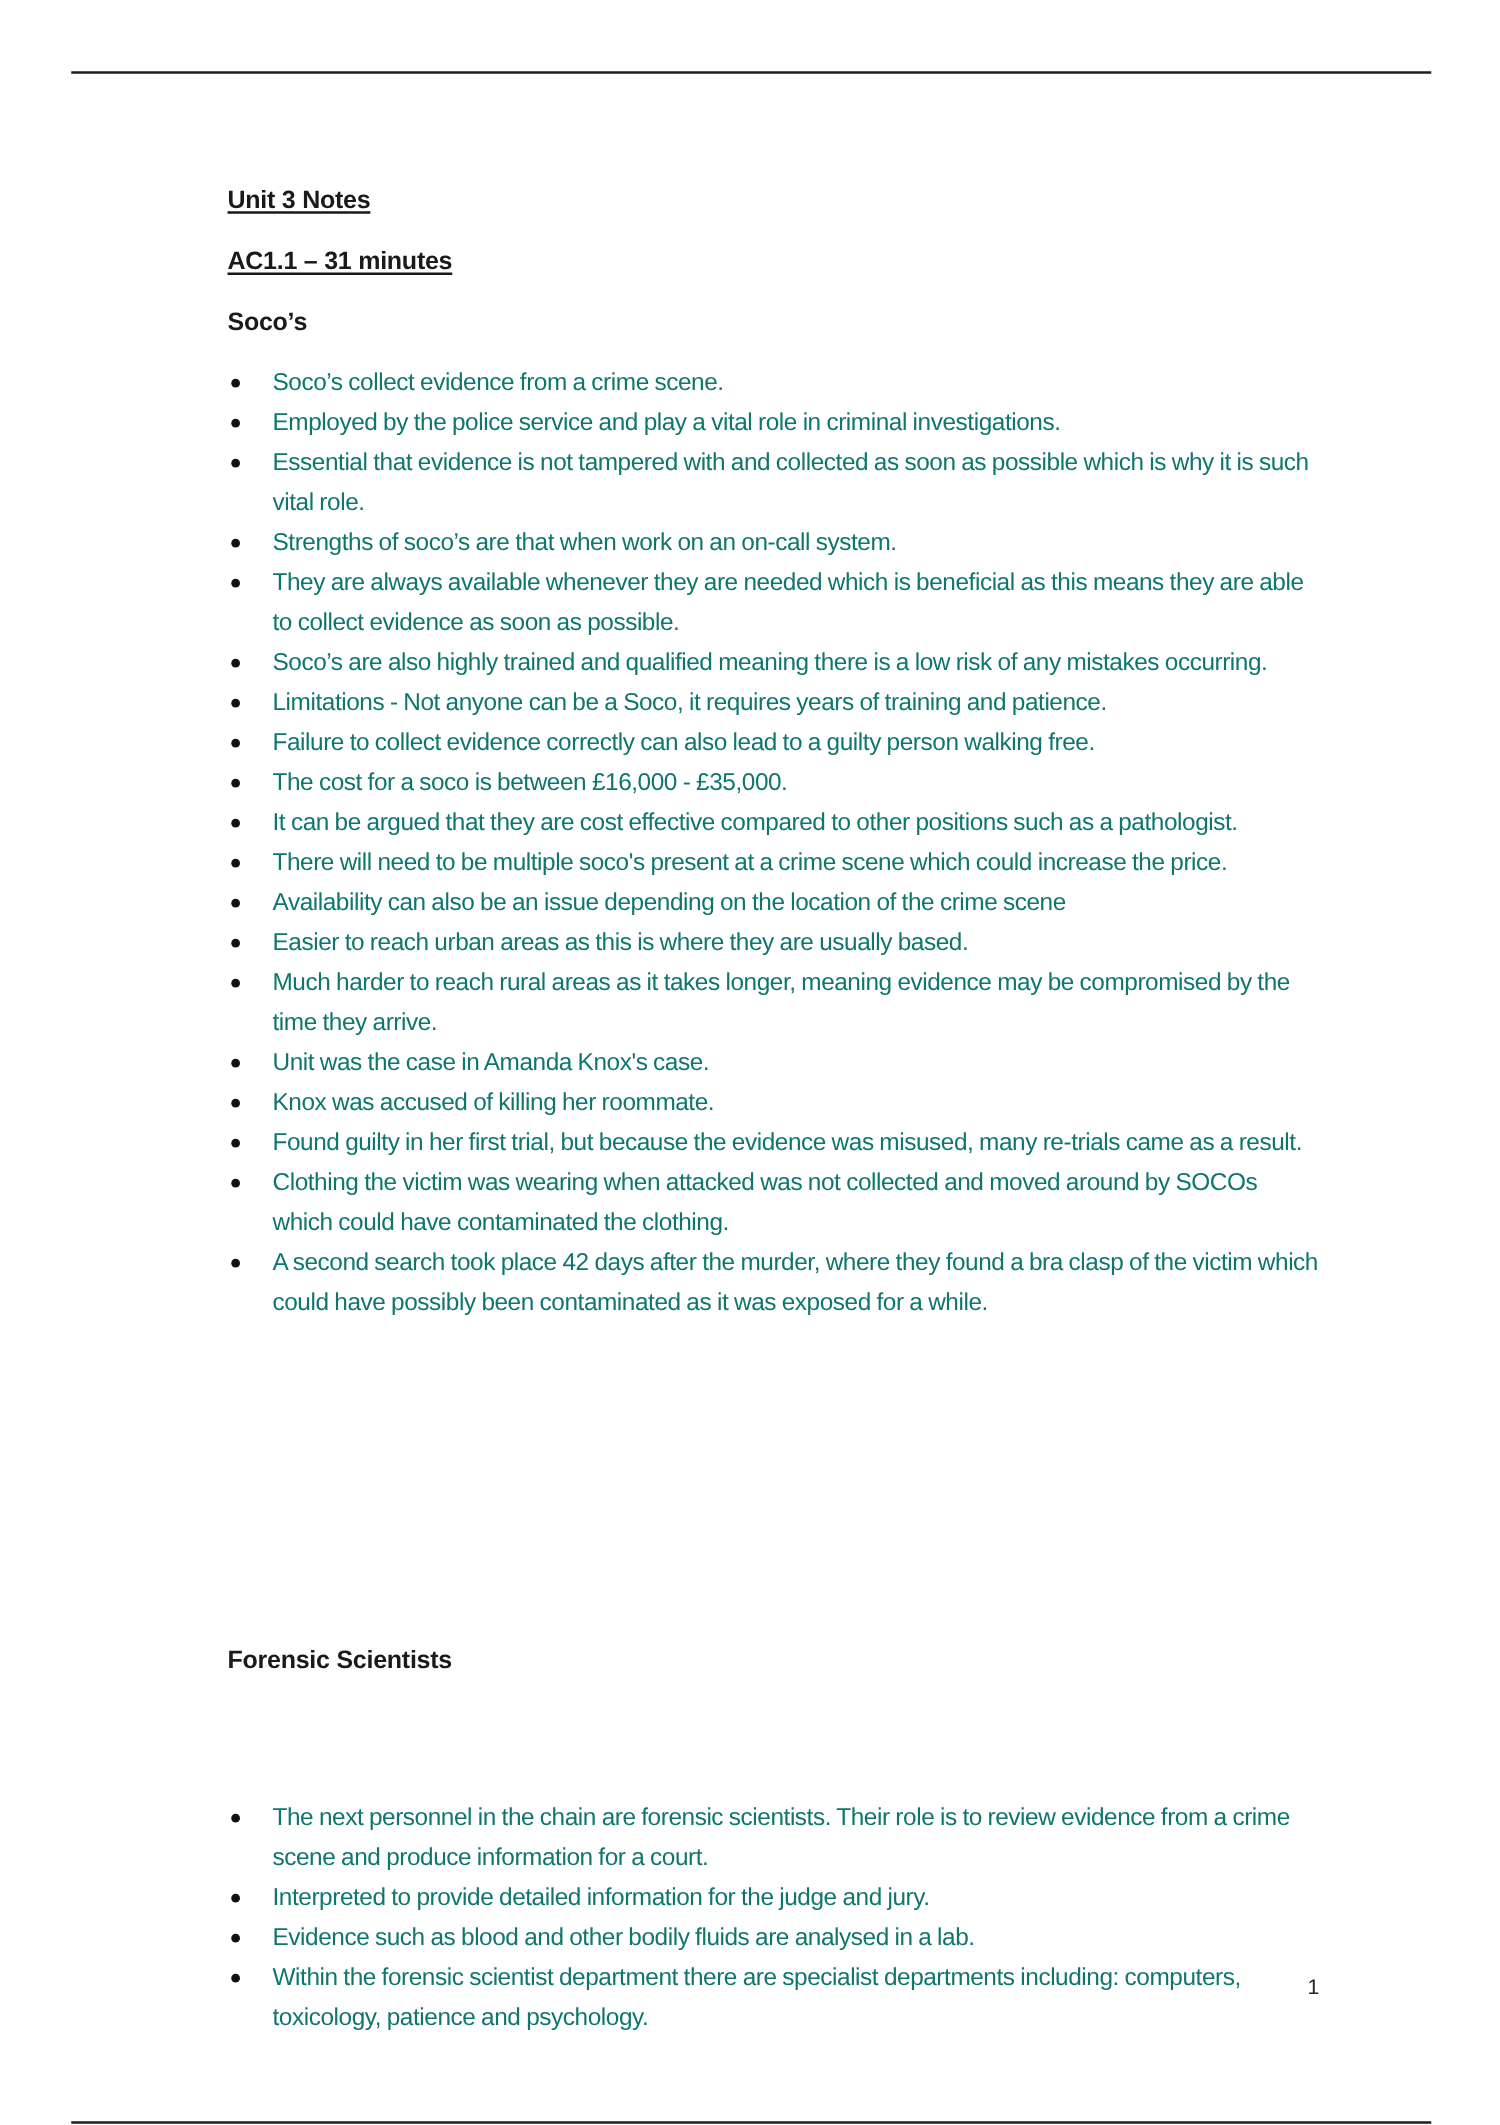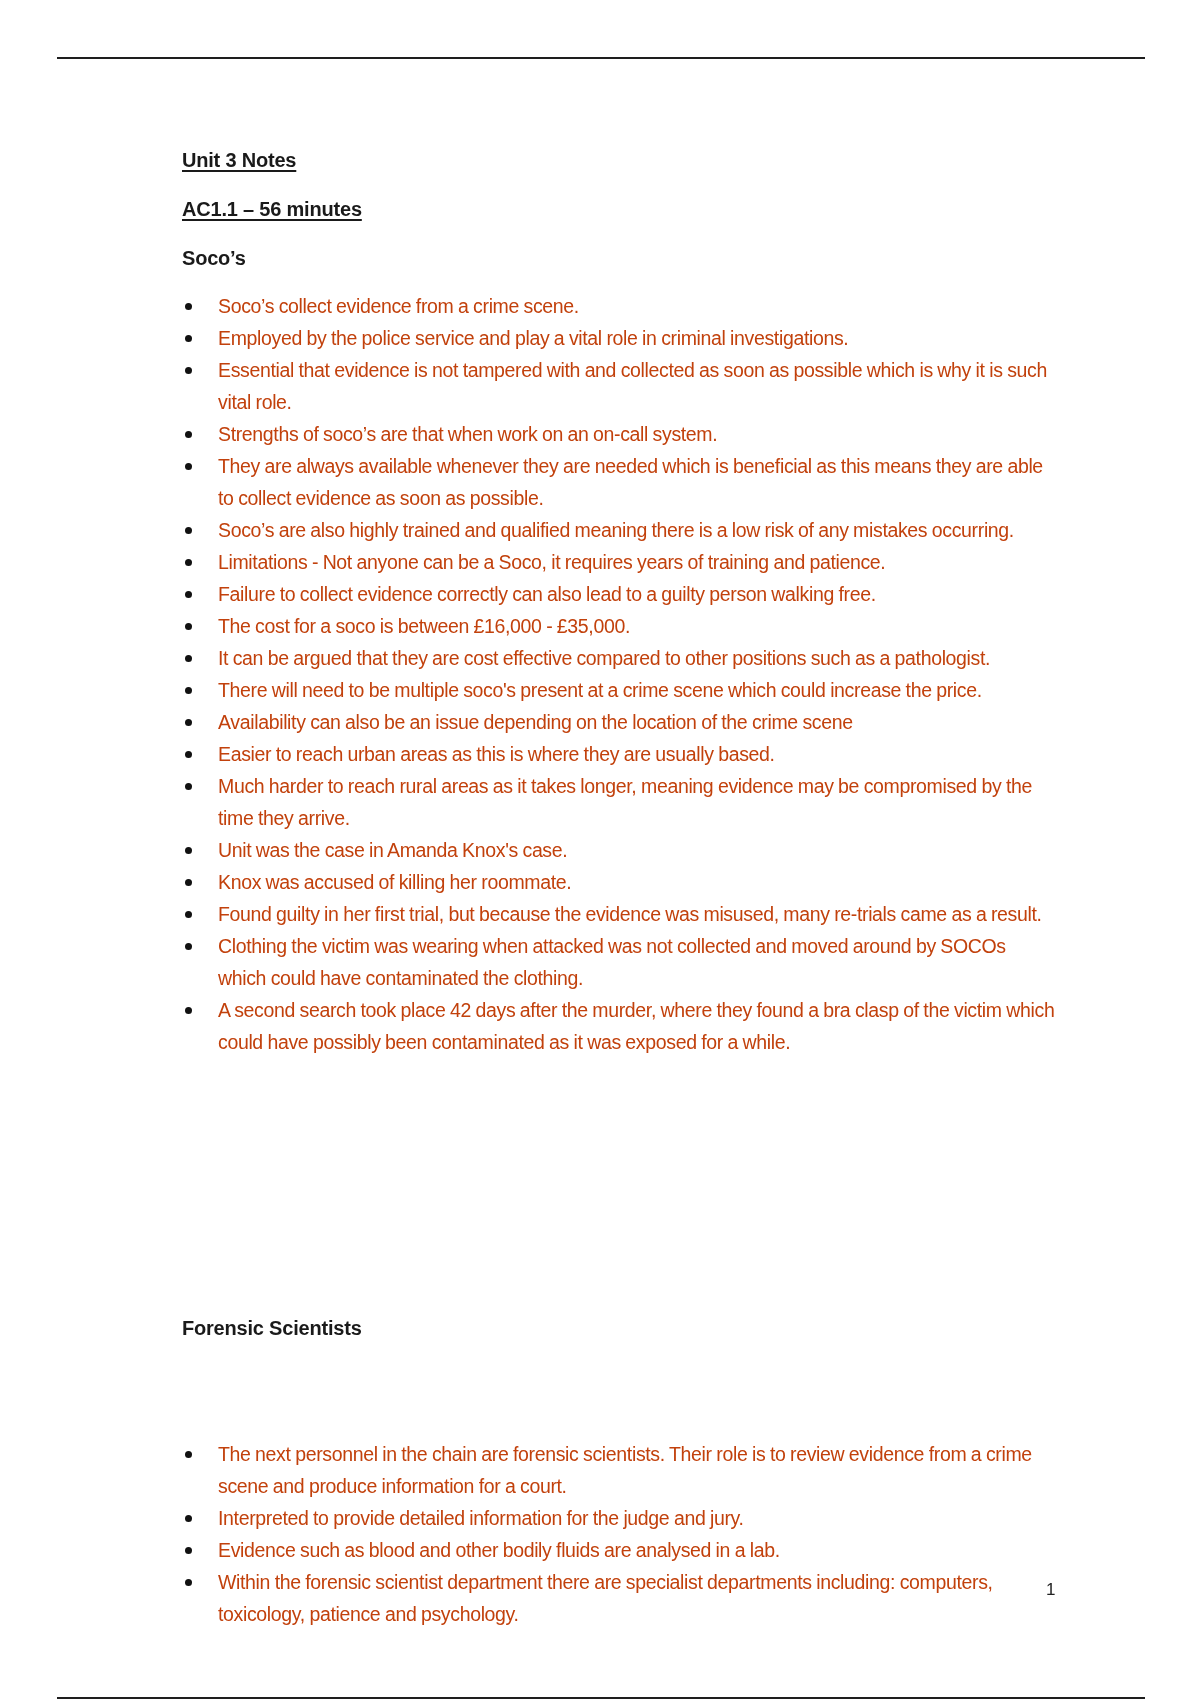--- a/index.html
+++ b/index.html
@@ -51,21 +51,21 @@
     list-style: none;
     width: 910px;
   }
   ul.bullets li {
     position: relative;
     padding-left: 72px;
     font-size: 19.5px;
     line-height: 32px;
     letter-spacing: -0.35px;
     word-spacing: -0.5px;
-    color: #c2410c;
+    color: #0f766e;
   }
   ul.bullets li .dot {
     position: absolute;
     left: 39px;
     top: 13px;
     width: 7px;
     height: 7px;
     border-radius: 50%;
     background: #111;
   }
@@ -78,21 +78,21 @@
     color: #222;
   }
 </style>
 </head>
 <body>
 
 <div class="rule top"></div>
 
 <div class="page">
   <div class="heading u" style="top:148px;">Unit 3 Notes</div>
-  <div class="heading u" style="top:197px;">AC1.1 – 56 minutes</div>
+  <div class="heading u" style="top:197px;">AC1.1 – 31 minutes</div>
   <div class="heading" style="top:246px;">Soco’s</div>
 
   <ul class="bullets" style="top:290px;">
     <li><span class="dot"></span><span>Soco’s collect evidence from a crime scene.</span></li>
     <li><span class="dot"></span><span>Employed by the police service and play a vital role in criminal investigations.</span></li>
     <li><span class="dot"></span><span>Essential that evidence is not tampered with and collected as soon as possible which is why it is such vital role.</span></li>
     <li><span class="dot"></span><span>Strengths of soco’s are that when work on an on-call system.</span></li>
     <li><span class="dot"></span><span>They are always available whenever they are needed which is beneficial as this means they are able to collect evidence as soon as possible.</span></li>
     <li><span class="dot"></span><span>Soco’s are also highly trained and qualified meaning there is a low risk of any mistakes occurring.</span></li>
     <li><span class="dot"></span><span>Limitations - Not anyone can be a Soco, it requires years of training and patience.</span></li>

